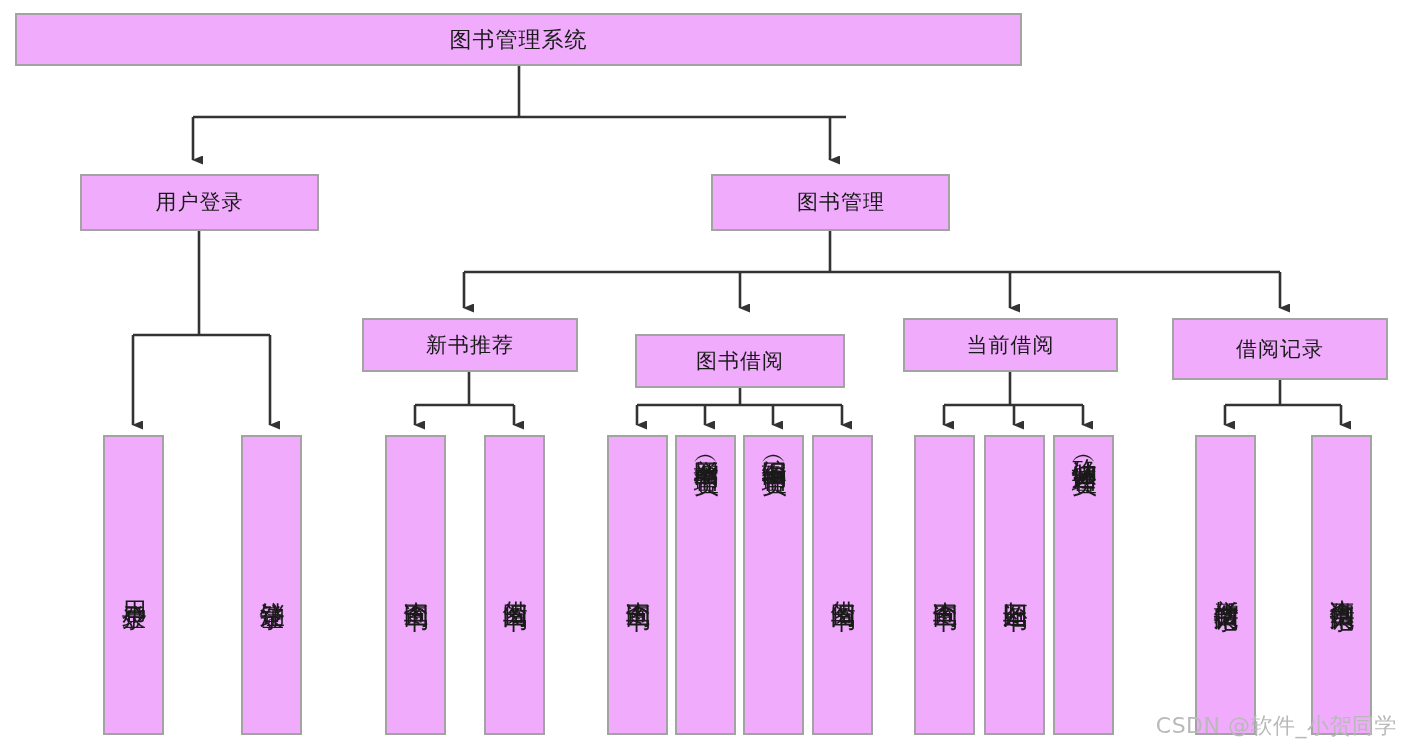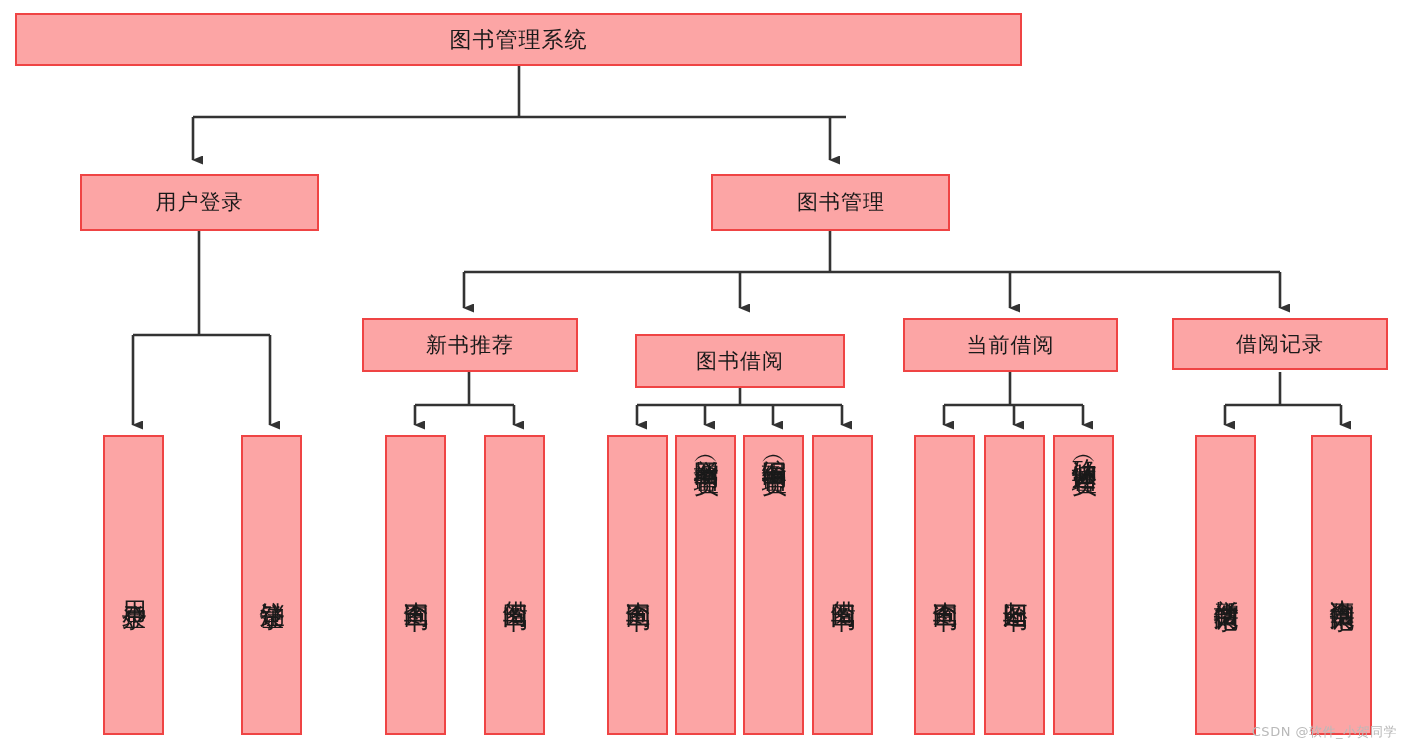--- a/index.html
+++ b/index.html
@@ -9,22 +9,22 @@
     background:#ffffff;
     font-family:"DejaVu Sans","Liberation Sans",sans-serif;
     overflow:hidden;
   }
   #diagram{position:relative;width:1405px;height:747px;}
   svg#wires{position:absolute;left:0;top:0;width:1405px;height:747px;pointer-events:none;}
 
   .node{
     position:absolute;
     box-sizing:border-box;
-    background:#fca5a5;
-    border:2px solid #ef4444;
+    background:#f0abfc;
+    border:2px solid #a3a3a3;
     display:flex;
     align-items:center;
     justify-content:center;
     color:#1a1a1a;
     z-index:2;
   }
   .node .lbl{
     display:block;
     line-height:1.15;
     white-space:nowrap;
@@ -47,21 +47,21 @@
     line-height:1.05;
     letter-spacing:2px;
     white-space:nowrap;
   }
   .leaf.mid .lbl{ margin-top:0; }
 
   .watermark{
     position:absolute;
     right:8px;
     bottom:6px;
-    font-size:13px;
+    font-size:22px;
     color:#b9b9b9;
     letter-spacing:0.5px;
     z-index:5;
     white-space:nowrap;
   }
 </style>
 </head>
 <body>
 
 <div id="diagram">
@@ -129,21 +129,21 @@
 
   <div class="node h-node" style="left:362px;top:318px;width:216px;height:54px;align-items:center;">
     <span class="lbl">新书推荐</span>
   </div>
   <div class="node h-node" style="left:635px;top:334px;width:210px;height:54px;">
     <span class="lbl">图书借阅</span>
   </div>
   <div class="node h-node" style="left:903px;top:318px;width:215px;height:54px;">
     <span class="lbl">当前借阅</span>
   </div>
-  <div class="node h-node" style="left:1172px;top:318px;width:216px;height:52px;">
+  <div class="node h-node" style="left:1172px;top:318px;width:216px;height:62px;">
     <span class="lbl">借阅记录</span>
   </div>
 
   <div class="node leaf mid" style="left:103px;top:435px;width:61px;height:300px;">
     <span class="lbl" style="margin-top: 144px;">用户登录</span>
   </div>
   <div class="node leaf mid" style="left:241px;top:435px;width:61px;height:300px;">
     <span class="lbl" style="margin-top: 144px;">注销登录</span>
   </div>
 

